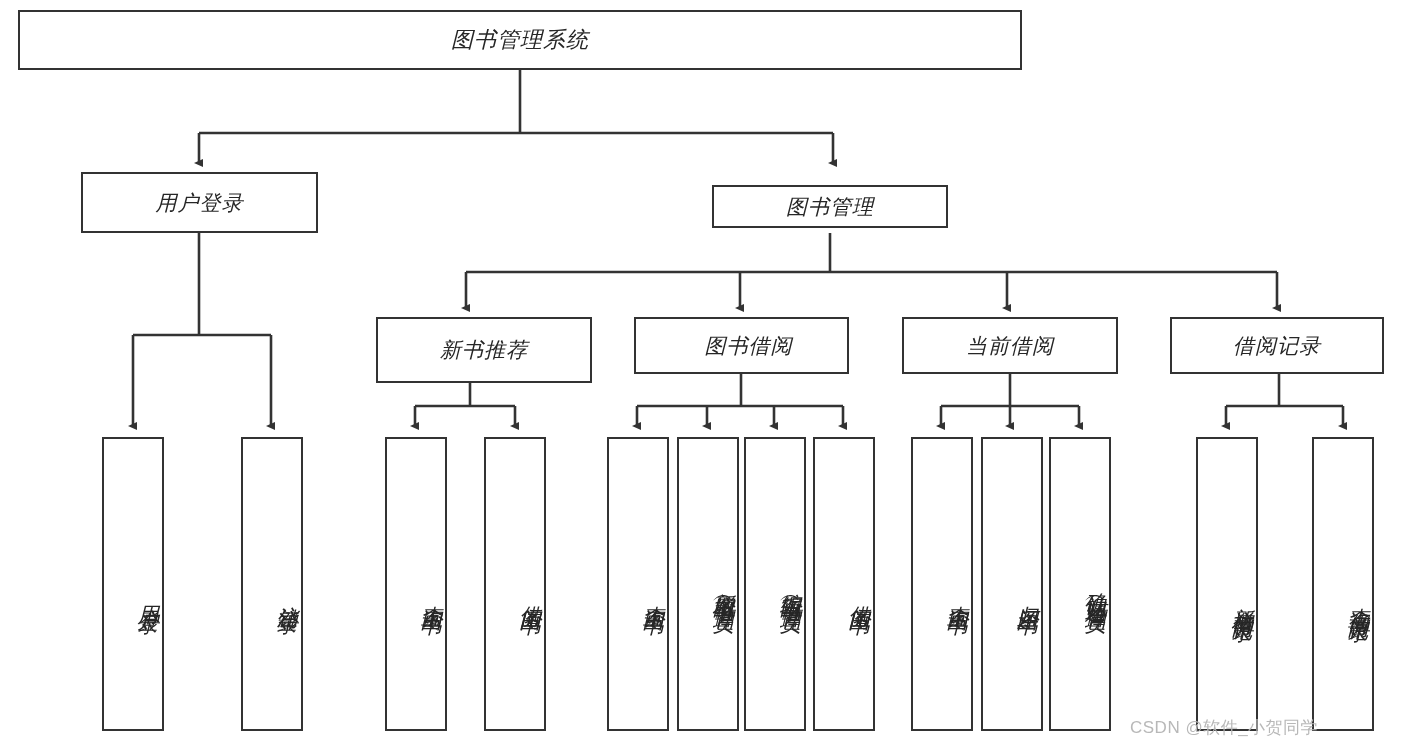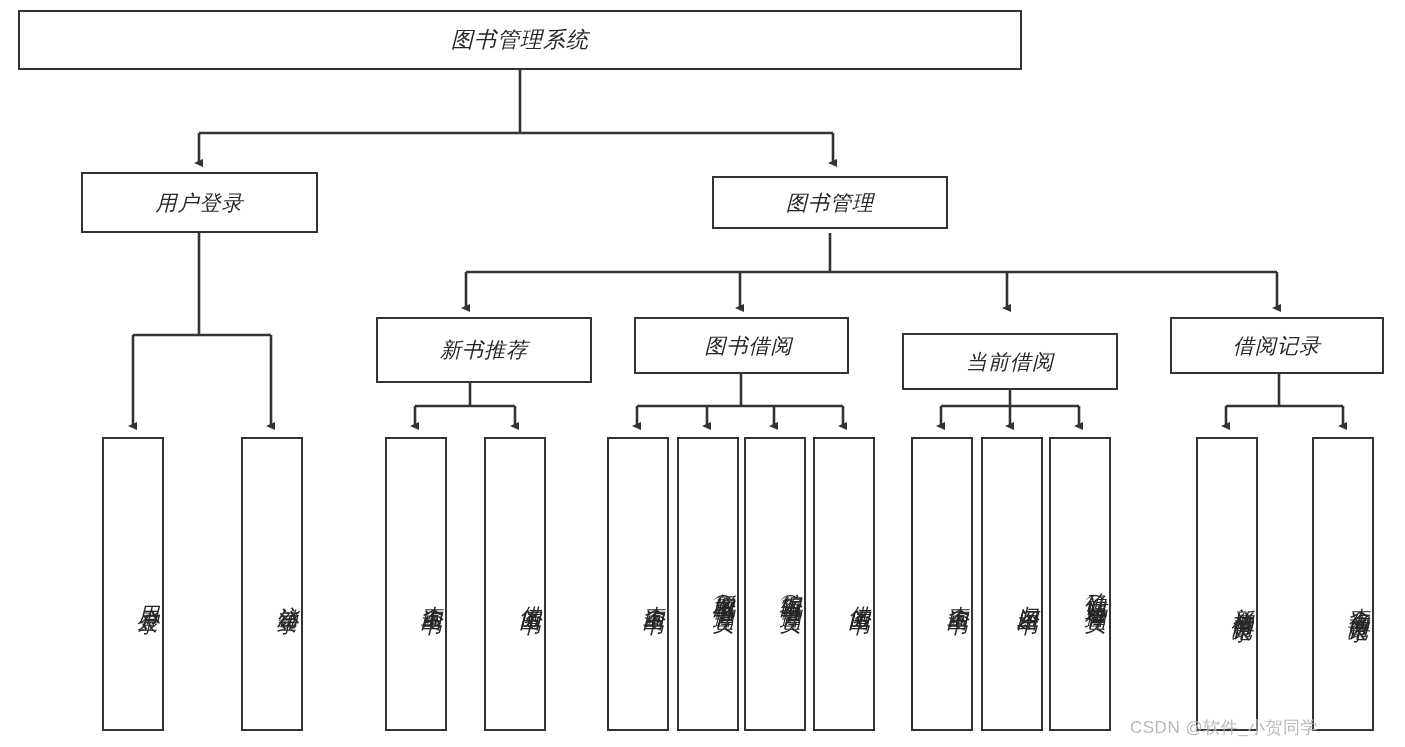--- a/index.html
+++ b/index.html
@@ -124,33 +124,33 @@
   </svg>
 
   <div class="node horiz root" style="left:18px; top:10px; width:1004px; height:60px;">
     <span>图书管理系统</span>
   </div>
 
   <div class="node horiz" style="left:81px; top:172px; width:237px; height:61px;">
     <span>用户登录</span>
   </div>
 
-  <div class="node horiz" style="left:712px; top:176px; width:236px; height:53px;">
+  <div class="node horiz" style="left:712px; top:185px; width:236px; height:43px;">
     <span>图书管理</span>
   </div>
 
   <div class="node horiz" style="left:376px; top:317px; width:216px; height:66px;">
     <span>新书推荐</span>
   </div>
 
   <div class="node horiz" style="left:634px; top:317px; width:215px; height:57px;padding-left:14px;">
     <span>图书借阅</span>
   </div>
 
-  <div class="node horiz" style="left:902px; top:317px; width:216px; height:57px;margin-top:16px;">
+  <div class="node horiz" style="left:902px; top:317px; width:216px; height:57px;">
     <span>当前借阅</span>
   </div>
 
   <div class="node horiz" style="left:1170px; top:317px; width:214px; height:57px;">
     <span>借阅记录</span>
   </div>
 
   <div class="node vert" style="left:102px; top:437px; width:62px; height:294px;">
     <span class="vtext">用户登录</span>
   </div>

